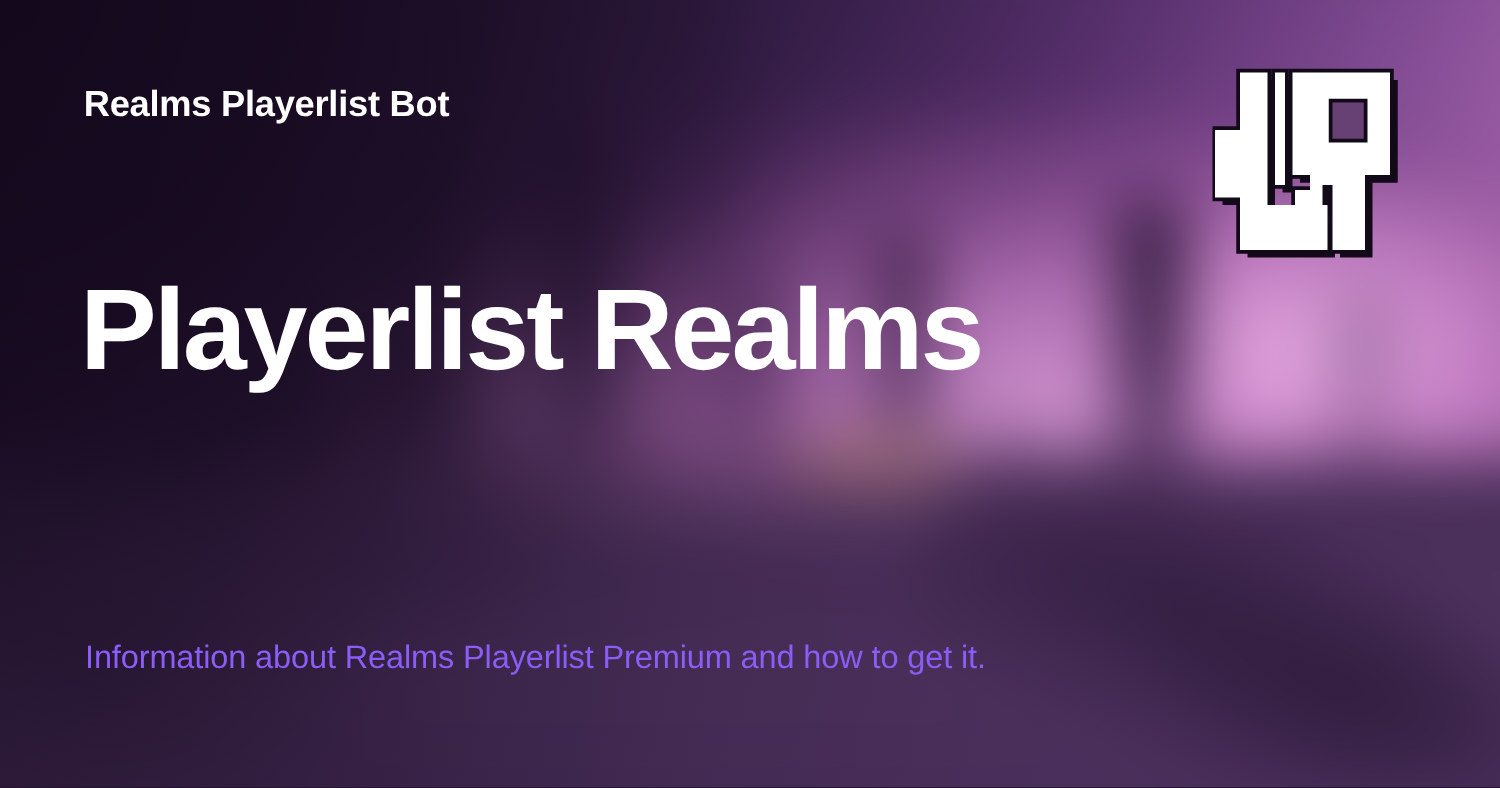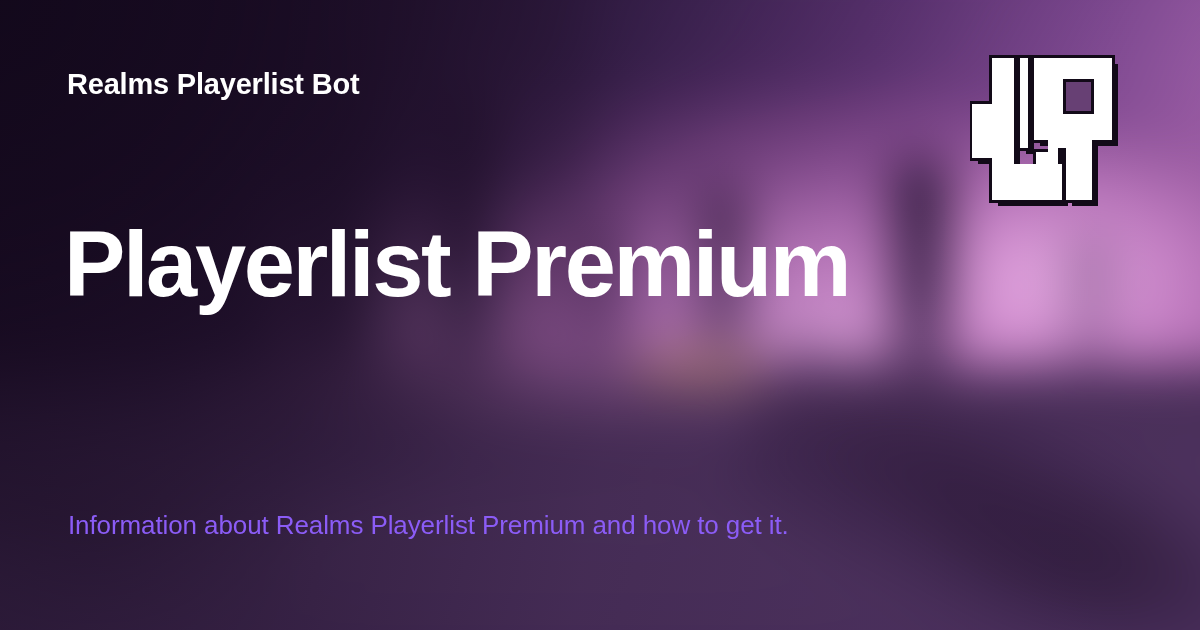--- a/index.html
+++ b/index.html
@@ -275,21 +275,21 @@
       <div class="ground-shadow-c"></div>
 
       <div class="dark-corner"></div>
     </div>
     <div class="veil"></div>
   </div>
 
   <div class="content">
     <div class="site-name">Realms Playerlist Bot</div>
 
-    <h1 class="page-title">Playerlist Premium</h1>
+    <h1 class="page-title">Playerlist Realms</h1>
 
     <div class="page-desc">Information about Realms Playerlist Premium and how to get it.</div>
 
     <div class="logo">
       <svg viewBox="0 0 150 162" xmlns="http://www.w3.org/2000/svg">
 
         <g transform="translate(6,6)" fill="#120a18">
           <path d="M22 6 H44 V112 H92 V148 H22 Z"></path>
           <path d="M2 52 H22 V106 H2 Z"></path>
           <path d="M50 6 H58 V96 H50 Z"></path>

